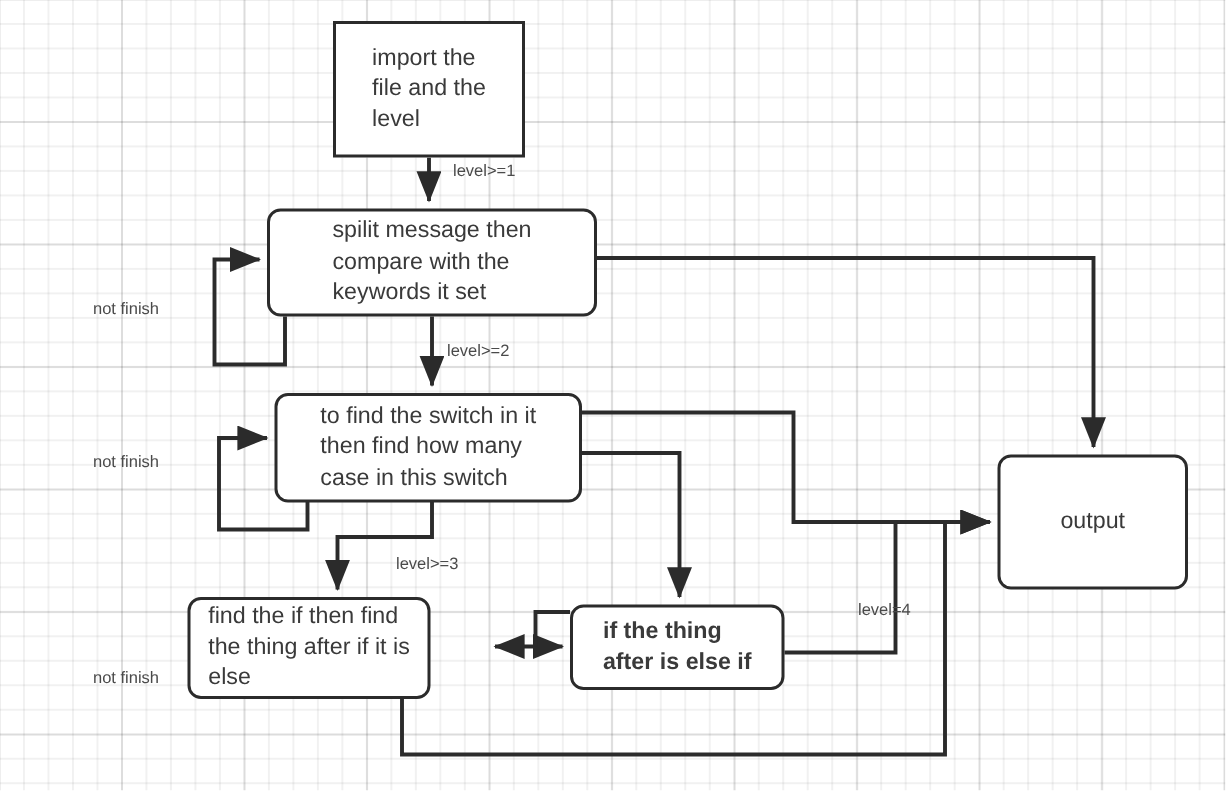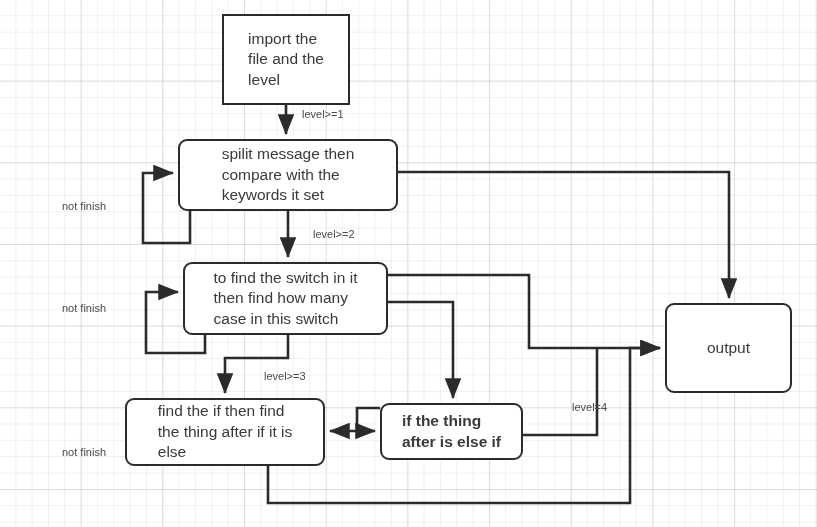--- a/index.html
+++ b/index.html
@@ -112,36 +112,36 @@
 compare with the
 keywords it set</span>
   </div>
 
   <div class="node rounded" style="left:183px; top:262px; width:205px; height:73px;">
     <span class="label">to find the switch in it
 then find how many
 case in this switch</span>
   </div>
 
-  <div class="node rounded" style="left:125px; top:398px; width:200px; height:68px;">
+  <div class="node rounded" style="left:125px; top:398px; width:162px; height:68px;">
     <span class="label">find the if then find
 the thing after if it is
 else</span>
   </div>
 
   <div class="node rounded" style="left:380px; top:403px; width:143px; height:57px;font-weight:bold;">
     <span class="label">if the thing
 after is else if</span>
   </div>
 
   <div class="node rounded" style="left:665px; top:303px; width:127px; height:90px;">
     <span class="label">output</span>
   </div>
 
   <div class="edge-label" style="left:302px; top:108px;">level&gt;=1</div>
-  <div class="edge-label" style="left:313px; top:228px;">level&gt;=2</div>
+  <div class="edge-label" style="left:298px; top:228px;">level&gt;=2</div>
   <div class="edge-label" style="left:264px; top:370px;">level&gt;=3</div>
   <div class="edge-label" style="left:536px; top:401px;margin-left:36px;">level=4</div>
   <div class="edge-label" style="left:62px; top:200px;">not finish</div>
   <div class="edge-label" style="left:62px; top:302px;">not finish</div>
   <div class="edge-label" style="left:62px; top:446px; z-index:2;">not finish</div>
 
 </div>
 
 </body></html>

